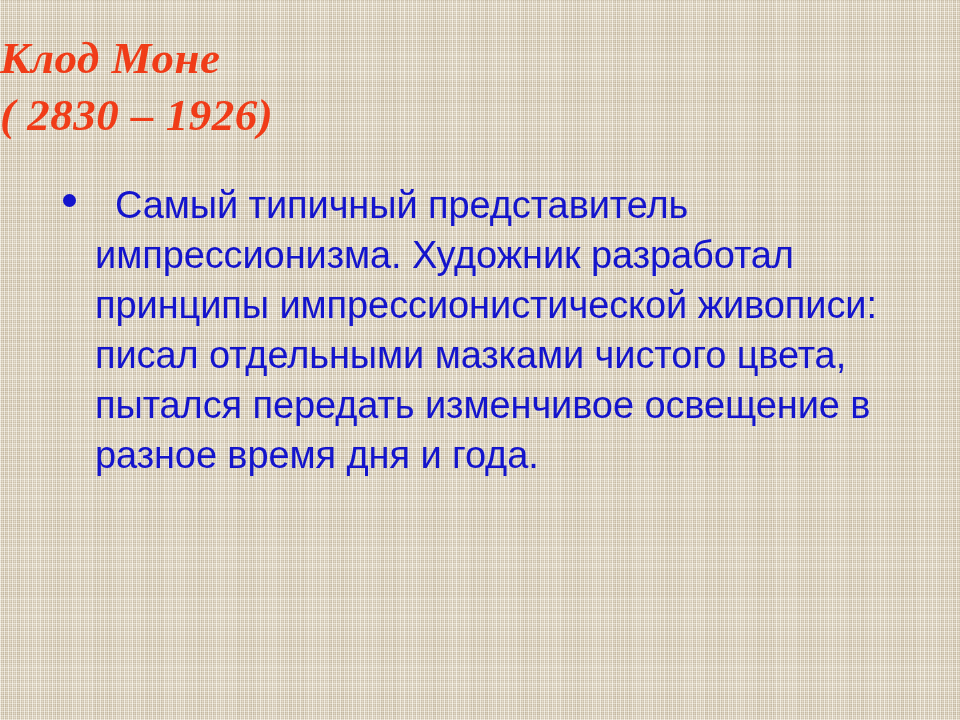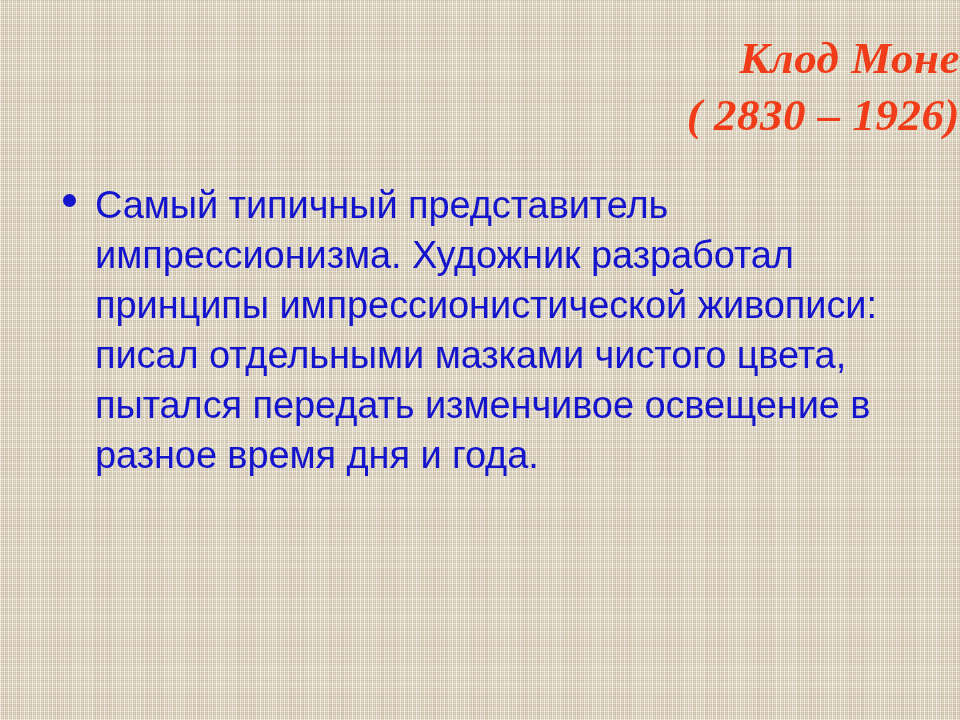--- a/index.html
+++ b/index.html
@@ -81,21 +81,21 @@
         rgba(250,246,236,0.07) 29px,
         rgba(250,246,236,0.07) 61px);
   }
 
   
   #title-block {
     position: absolute;
     left: 0;
     top: 30px;
     width: 960px;
-    text-align: right;
+    text-align: left;
     z-index: 3;
   }
   .title-line {
     font-family: "Liberation Serif", "DejaVu Serif", serif;
     font-style: italic;
     font-weight: bold;
     font-size: 45px;
     line-height: 57px;
     color: #f03c18;
     letter-spacing: 0.5px;
@@ -123,20 +123,21 @@
     border-radius: 50%;
     background: #1414cc;
   }
   .bullet-text {
     font-family: "Liberation Sans", sans-serif;
     font-size: 38px;
     line-height: 50px;
     color: #1414cc;
     white-space: pre-line;
     letter-spacing: -0.1px;
+    margin-left: 20px;
   }
 </style>
 </head>
 <body>
 
 <div id="slide">
 
   <div id="texture-layer"></div>
 
   <div id="title-block">

